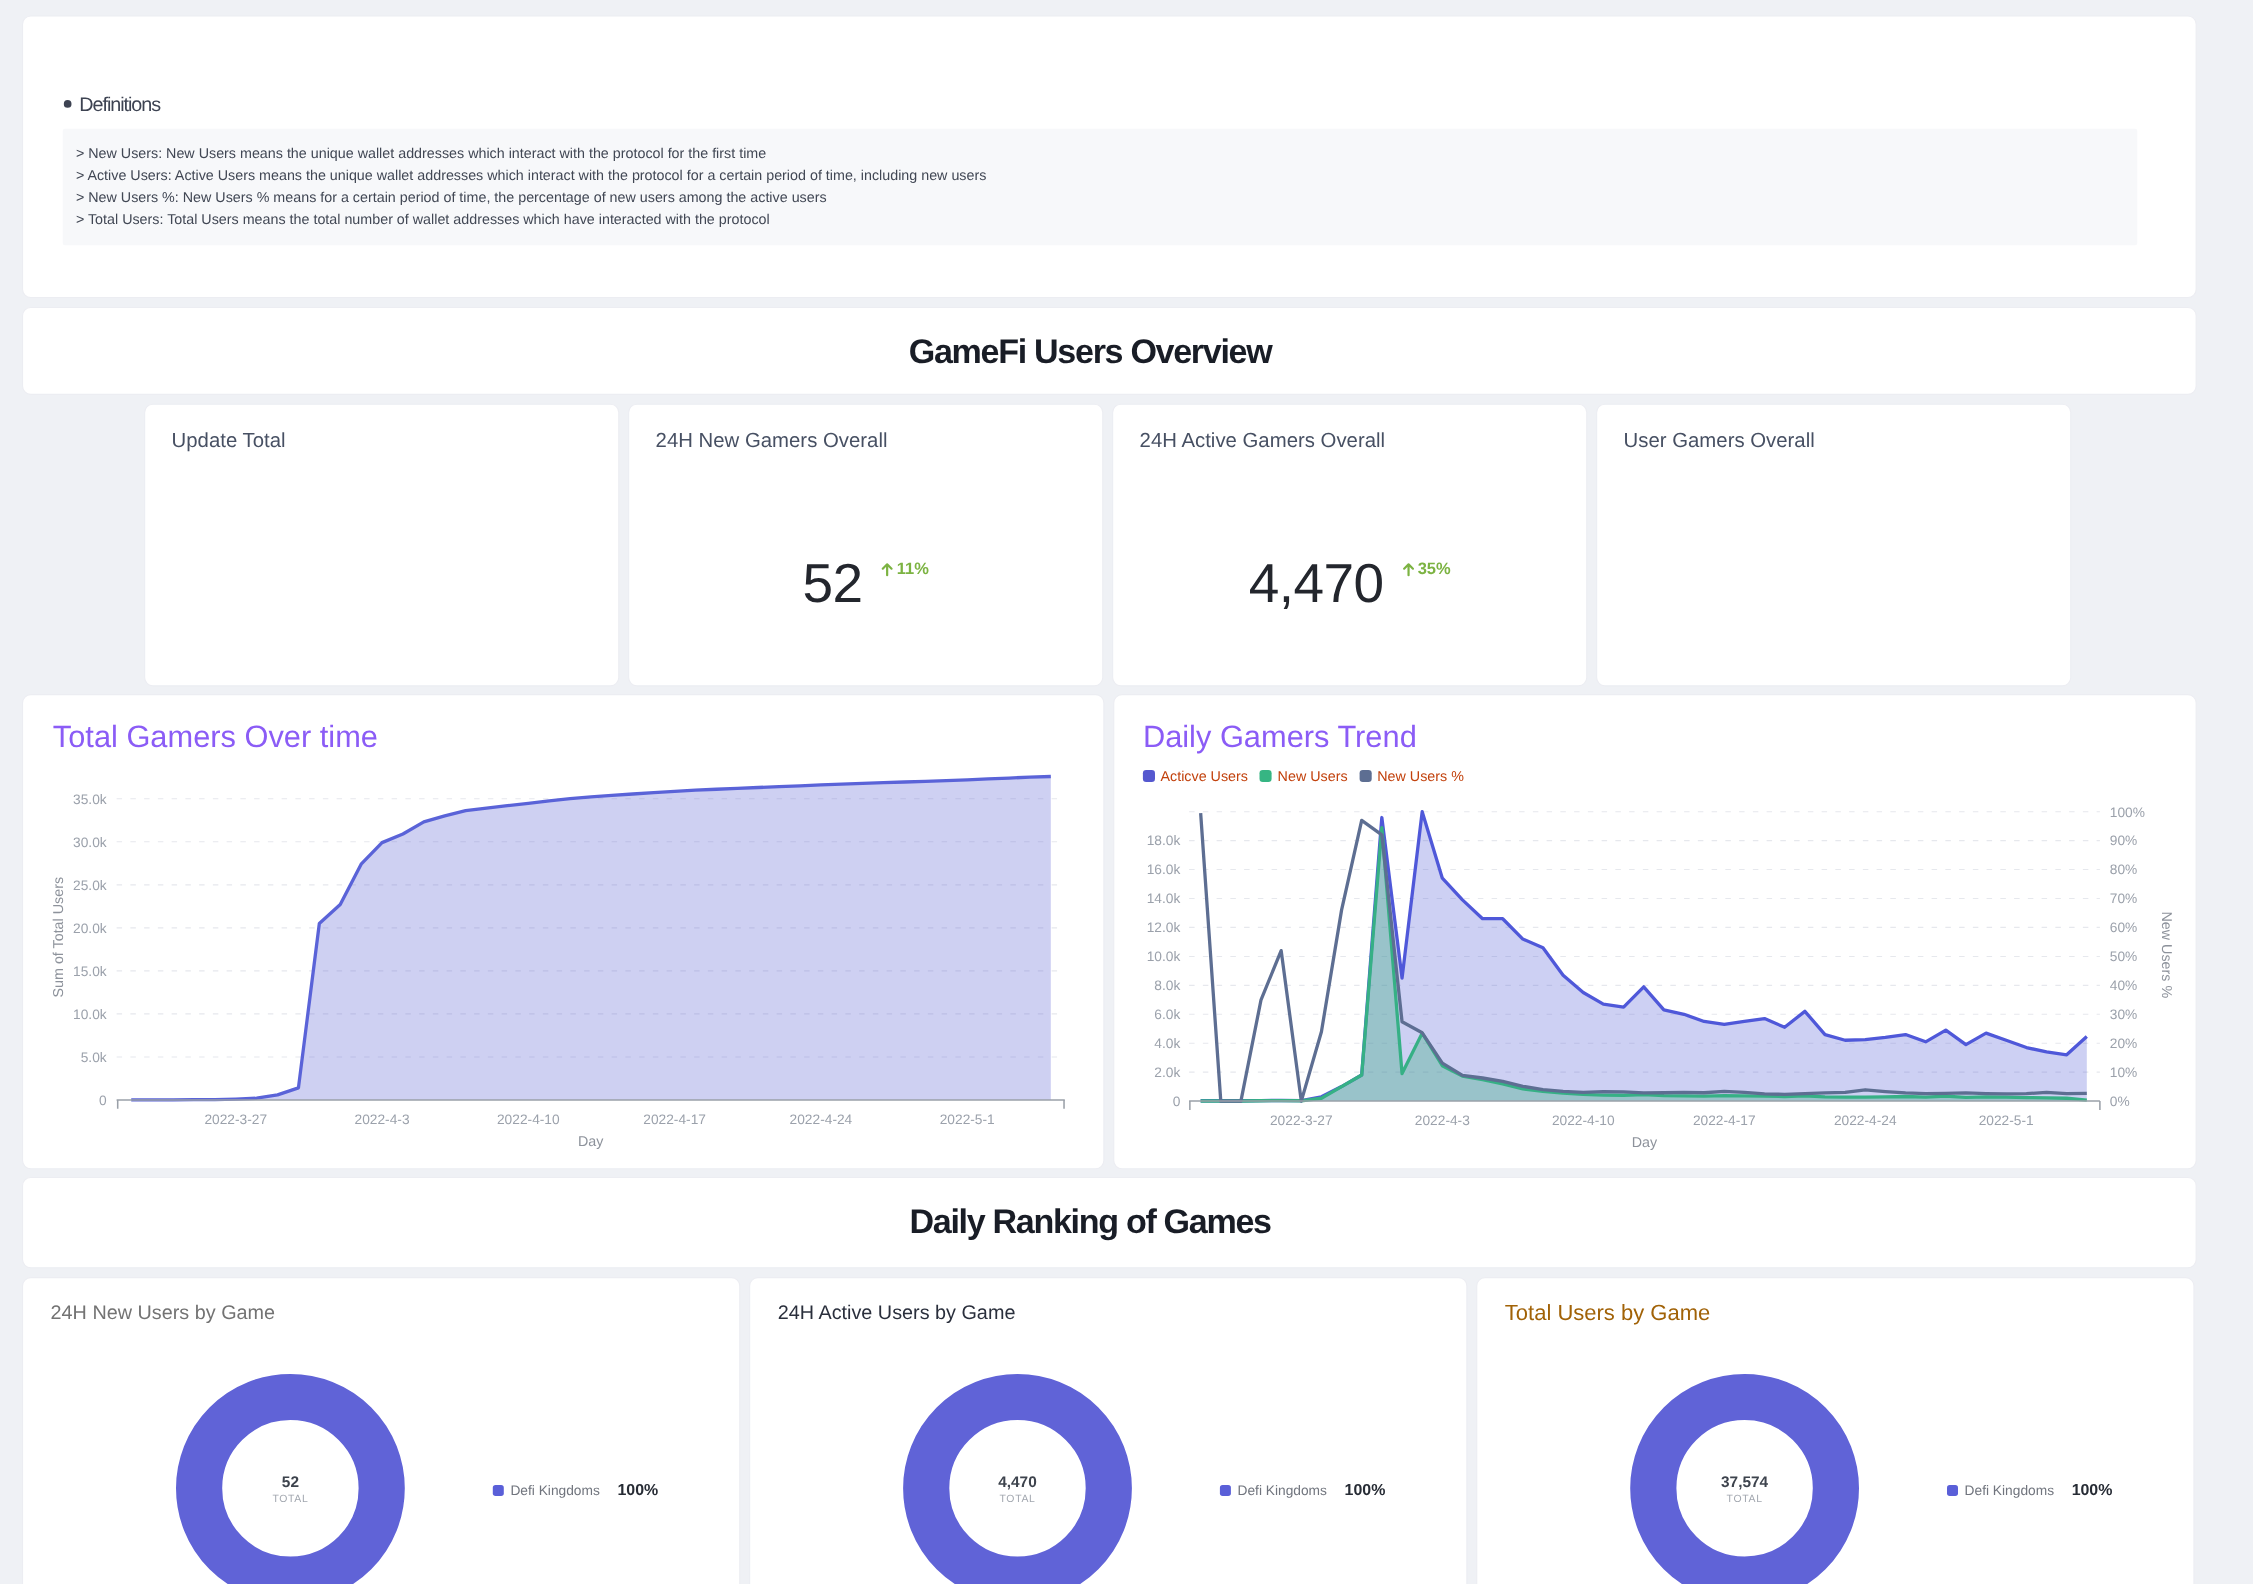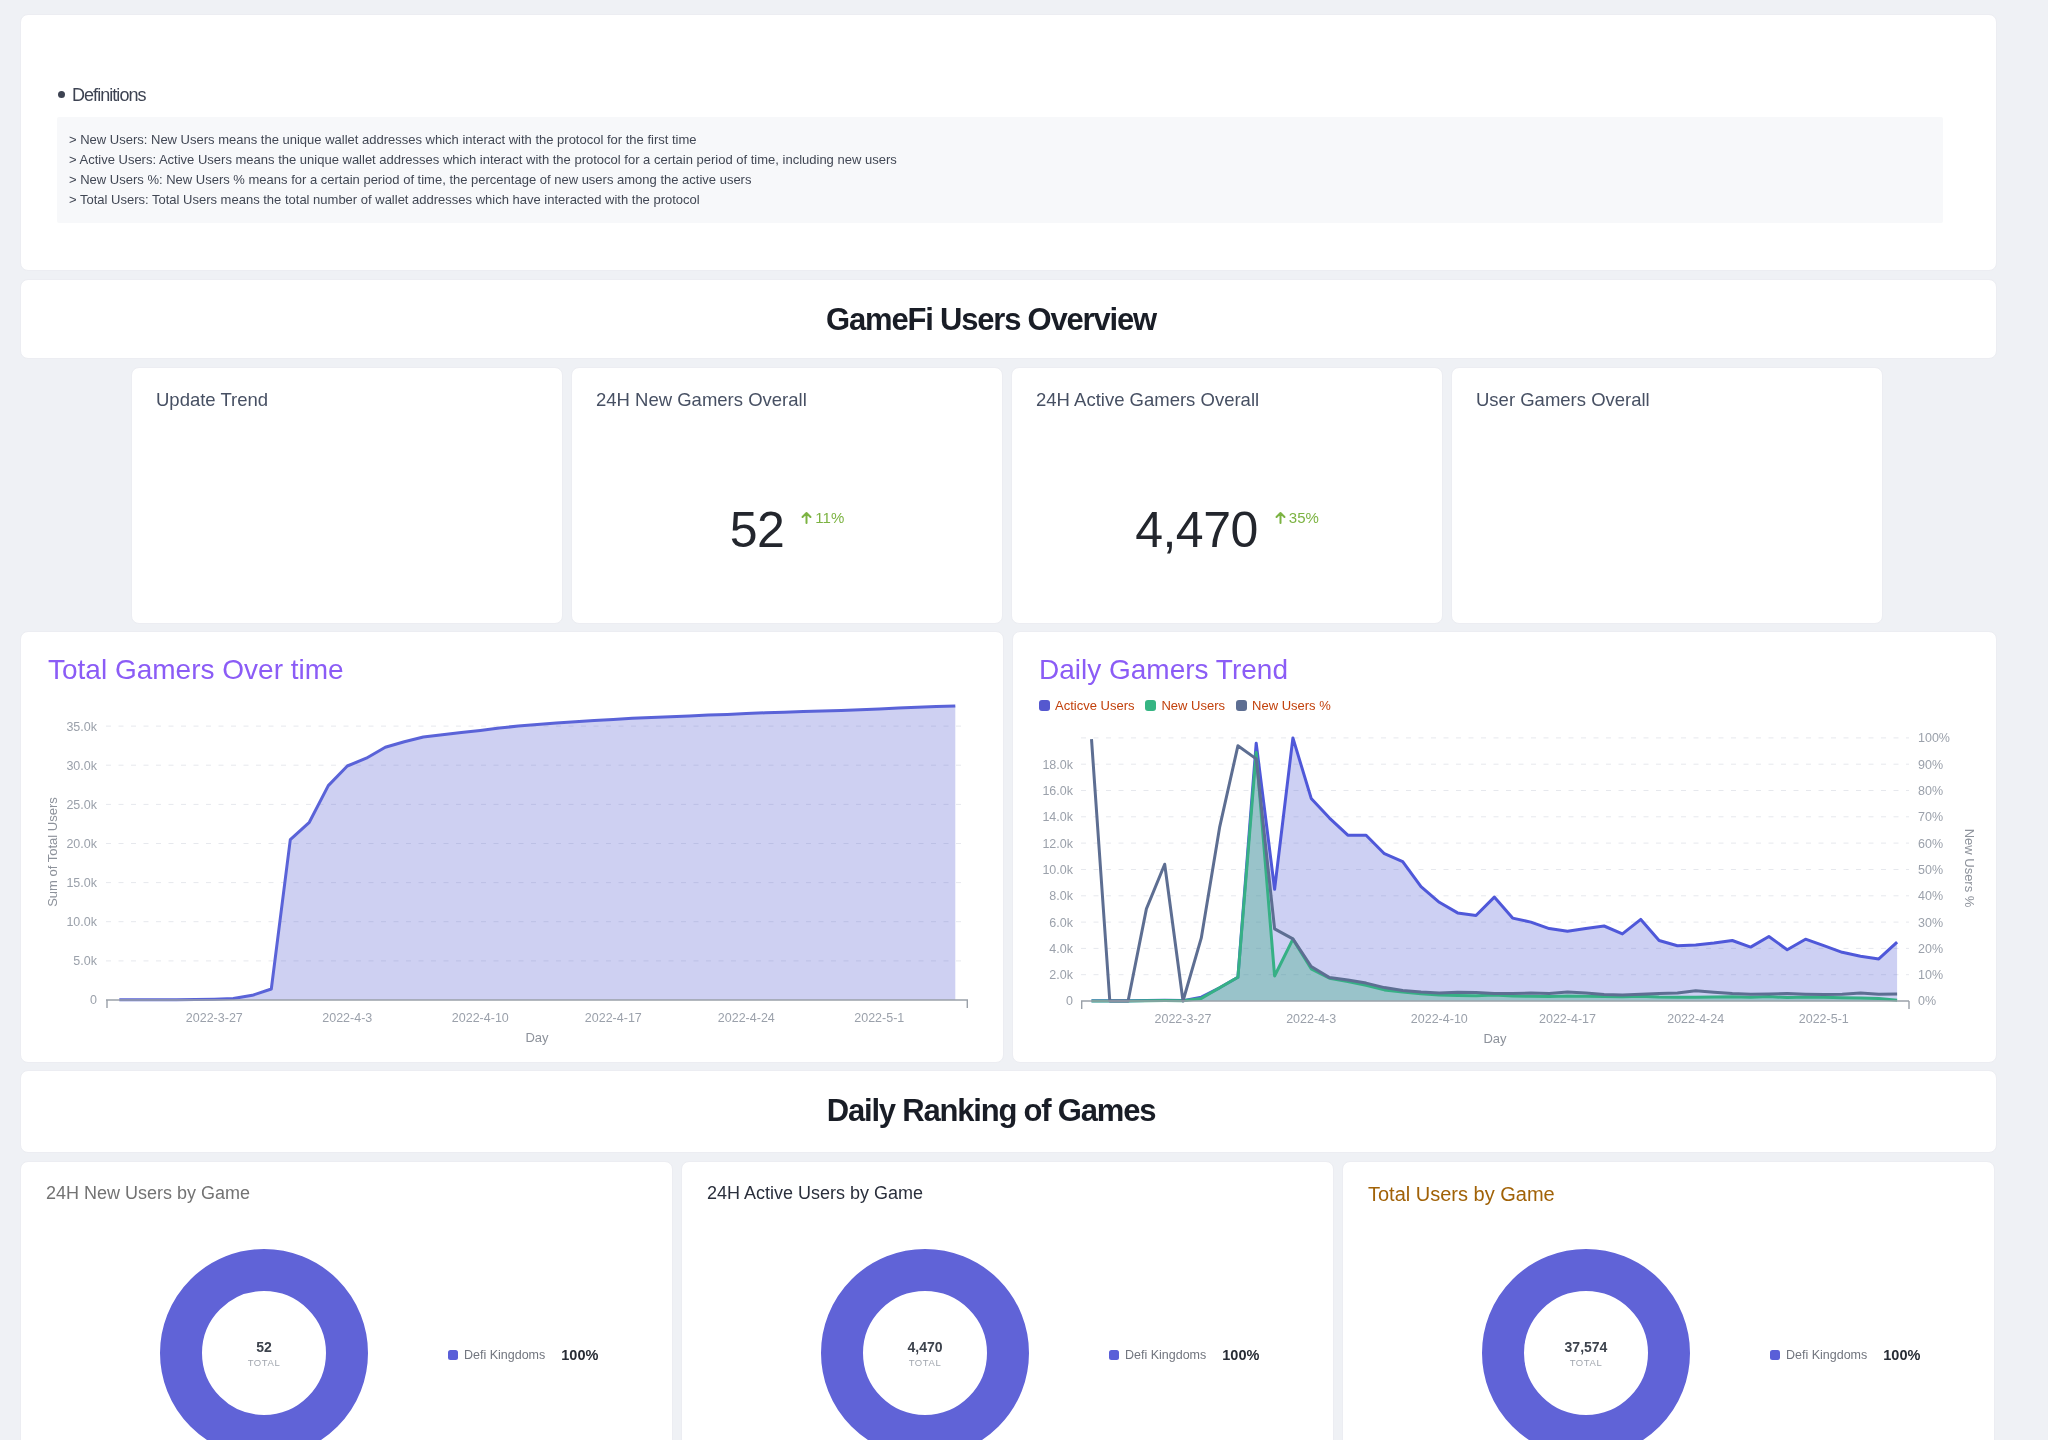--- a/index.html
+++ b/index.html
@@ -5,21 +5,21 @@
 body{width:2048px;height:1440px;position:relative;overflow:hidden;background:#eff1f5;
   font-family:"Liberation Sans",sans-serif;-webkit-font-smoothing:antialiased}
 .card{position:absolute;background:#fff;border:1px solid #ecedf2;border-radius:8px;box-sizing:border-box}
 .gl{stroke:#e6e8ed;stroke-width:1;stroke-dasharray:5 7.5}
 .al{font:12.5px "Liberation Sans",sans-serif;fill:#9ba1ab}
 .an{font:13px "Liberation Sans",sans-serif;fill:#8d929b}
 .ctitle{font-size:28px;color:#8b5cf6}
 .stitle{position:absolute;left:24px;top:21.5px;font-size:18.5px;color:#475063}
 .num{position:absolute;left:0;right:0;top:137px;text-align:center;color:#23262d;font-size:50px;
   letter-spacing:-0.5px;line-height:1;white-space:nowrap}
-.sup{display:inline-flex;align-items:center;font-size:15px;font-weight:normal;color:#7cb342;
+.sup{display:inline-flex;align-items:center;font-size:15px;font-weight:bold;color:#7cb342;
   vertical-align:top;margin-left:16px;letter-spacing:0;position:relative;top:5px}
 .big{position:absolute;left:0;width:1940px;text-align:center;font-weight:bold;font-size:31px;
   letter-spacing:-1.2px;color:#191d26}
 .dot{display:inline-block;width:7px;height:7px;border-radius:50%;background:#3d4352;vertical-align:middle;margin-right:7px;position:relative;top:-2px}
 .dot2{display:inline-block;width:7px;height:7px;border-radius:50%;background:#3d4352;vertical-align:middle;position:relative;top:-2px}
 </style></head>
 <body>
 
 <div class="card" style="left:20px;top:14px;width:1977px;height:256.5px">
   <div style="position:absolute;left:37px;top:70px;font-size:18px;letter-spacing:-0.95px;color:#3d4352"><span class="dot"></span>Definitions</div>
@@ -30,21 +30,21 @@
     &gt; New Users %: New Users % means for a certain period of time, the percentage of new users among the active users<br>
     &gt; Total Users: Total Users means the total number of wallet addresses which have interacted with the protocol
   </div>
 </div>
 
 <div class="card" style="left:20px;top:278.5px;width:1977px;height:80px">
   <div class="big" style="top:22.5px">GameFi Users Overview</div>
 </div>
 
 <div class="card" style="left:131px;top:366.5px;width:432px;height:257.5px">
-<div class="stitle">Update Trend</div>
+<div class="stitle">Update Total</div>
 </div>
 <div class="card" style="left:571px;top:366.5px;width:432px;height:257.5px">
 <div class="stitle">24H New Gamers Overall</div>
 <div class="num">52<span class="sup"><svg width="13" height="13" viewBox="0 0 13 13" style="margin-right:2px">
           <path d="M6.5 12V2M2.5 6L6.5 2 10.5 6" fill="none" stroke="#7cb342" stroke-width="2" stroke-linecap="round" stroke-linejoin="round"></path>
         </svg>11%</span></div>
 </div>
 <div class="card" style="left:1011px;top:366.5px;width:432px;height:257.5px">
 <div class="stitle">24H Active Gamers Overall</div>
 <div class="num">4,470<span class="sup"><svg width="13" height="13" viewBox="0 0 13 13" style="margin-right:2px">

